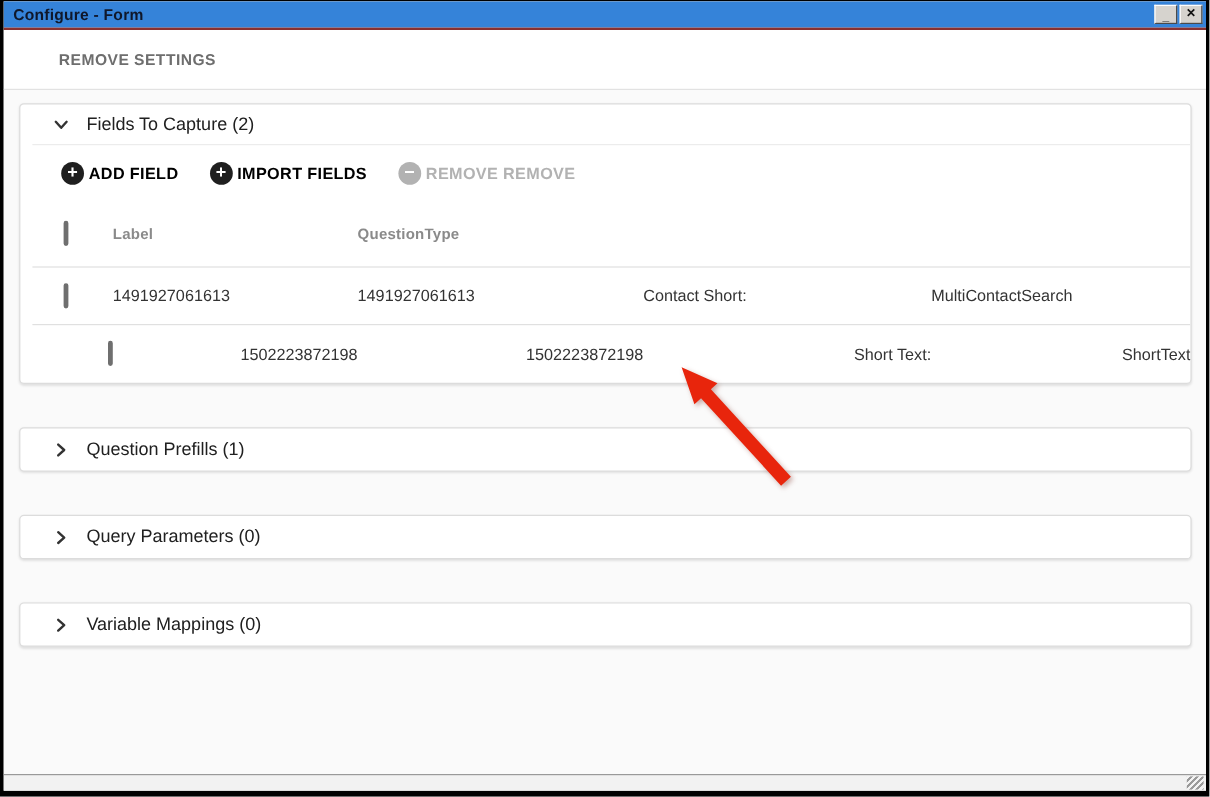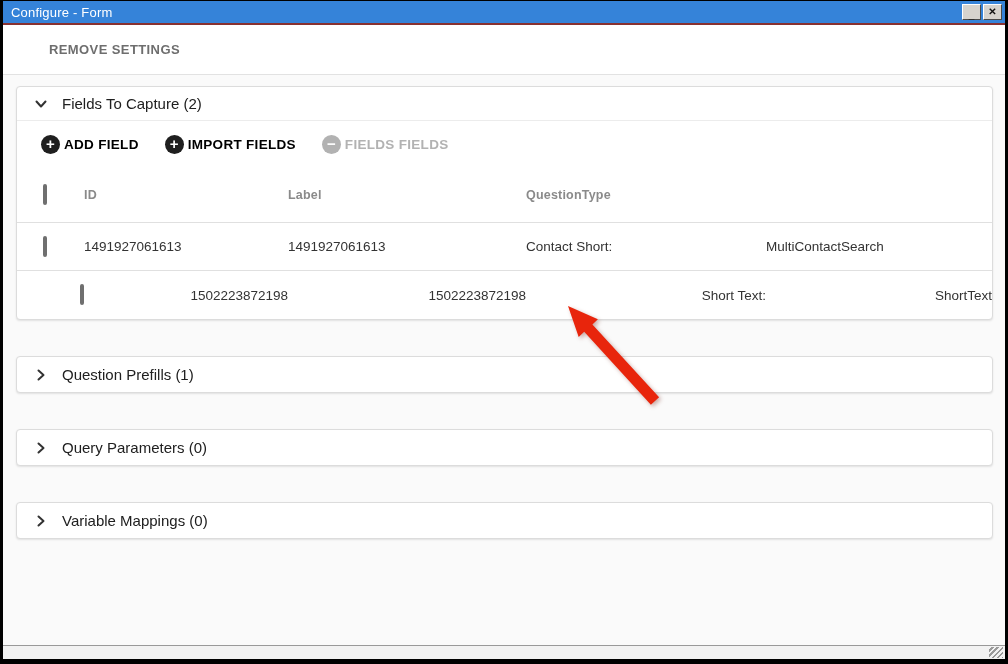--- a/index.html
+++ b/index.html
@@ -10,21 +10,21 @@
     position:relative; width:1008px; height:664px;
     border:1px solid #000; border-left-width:3px; border-right-width:3px; border-bottom-width:5px;
     display:flex; flex-direction:column; background:#fafafa; overflow:hidden;
   }
 
   
   .titlebar {
     height:22px; background:#3583d9; display:flex; align-items:center;
     padding:0 3px 0 8px; flex:0 0 auto;
   }
-  .titlebar .title { color:#ffffff; font-size:13px; font-weight:normal; letter-spacing:.2px; }
+  .titlebar .title { color:#0f172a; font-size:13px; font-weight:bold; letter-spacing:.2px; }
   .titlebar .spacer { flex:1; }
   .win-btn {
     width:19px; height:16px; margin-left:2px; background:#d6d3ce;
     border:1px solid; border-color:#ffffff #4a4a4a #4a4a4a #ffffff;
     display:flex; align-items:center; justify-content:center;
     font-size:10px; font-weight:bold; color:#111; cursor:default; line-height:1;
   }
   .win-btn.min span { transform:translateY(3px); }
   .maroon-line { height:2px; background:#883131; flex:0 0 auto; }
 
@@ -38,21 +38,21 @@
     letter-spacing:.4px; color:#6e6e6e; cursor:pointer; margin-right:16px;
   }
   .tab.active {
     background:#ededed; color:#2a4aa3; border-bottom:3px solid #da5c33;
   }
 
   
   .content { flex:1 1 auto; background:#fafafa; padding:11px 12px 0 13px; position:relative; }
   .panel {
     background:#fff; border:1px solid #dcdcdc; border-radius:4px;
-    box-shadow:0 1px 2px rgba(0,0,0,.10); margin-bottom:10px; overflow:hidden;
+    box-shadow:0 1px 2px rgba(0,0,0,.10); margin-bottom:10px; overflow:hidden;padding-left:10px;
   }
   .panel-header {
     height:34px; display:flex; align-items:center; padding-left:17px; gap:14px; cursor:pointer;
   }
   .panel-header .ph-title { font-size:15px; color:#202020; }
   .panel.expanded > .panel-header { border-bottom:1px solid #ececec; }
   .panel.collapsed { height:37px;margin-top:36px; }
   .panel.collapsed .panel-header { height:35px; }
   .chev { flex:0 0 auto; display:block; }
 
@@ -135,28 +135,27 @@
         <button class="act-btn">
           <span class="circle">+</span>
           <span class="lbl">ADD FIELD</span>
         </button>
         <button class="act-btn">
           <span class="circle">+</span>
           <span class="lbl">IMPORT FIELDS</span>
         </button>
         <button class="act-btn disabled">
           <span class="circle">−</span>
-          <span class="lbl">FIELDS FIELDS</span>
+          <span class="lbl">REMOVE REMOVE</span>
         </button>
       </div>
 
       <div>
         <div class="trow thead">
           <div><span class="cb"></span></div>
-          <div class="th">ID</div>
           <div class="th">Label</div>
           <div class="th">QuestionType</div>
         </div>
 
         <div class="trow tdata">
           <div><span class="cb"></span></div>
           <div class="td">1491927061613</div>
           <div class="td">1491927061613</div>
           <div class="td">Contact Short:</div>
           <div class="td">MultiContactSearch</div>

